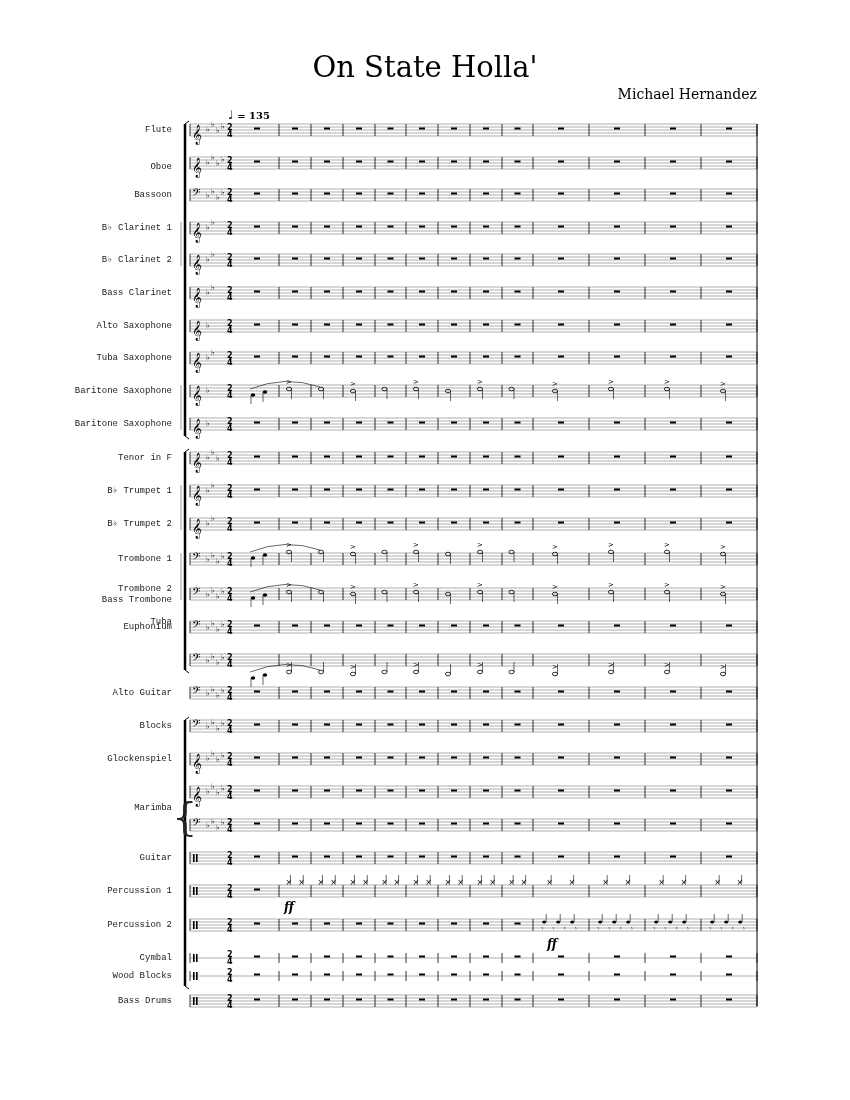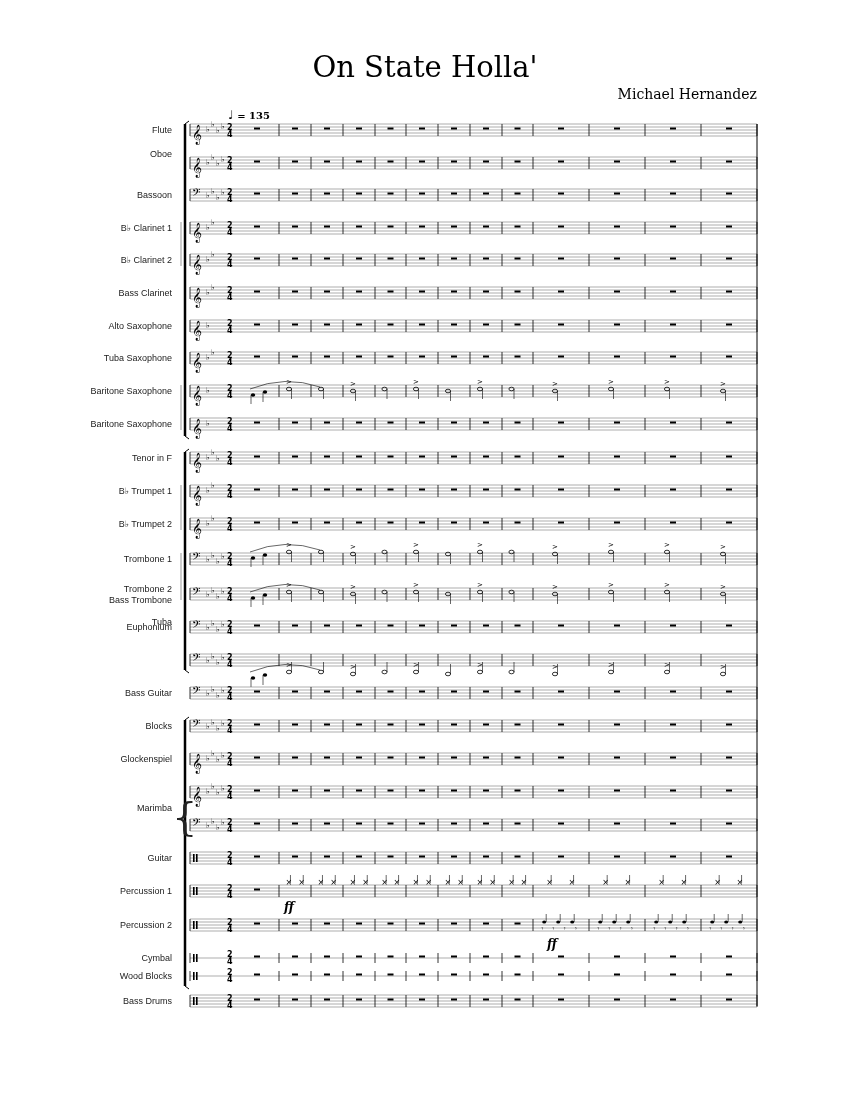--- a/index.html
+++ b/index.html
@@ -1,49 +1,49 @@
 <!DOCTYPE html>
 <html><head>
 <meta charset="utf-8">
 <style>
   html, body { margin:0; padding:0; background:#ffffff; }
   body { width:850px; height:1100px; position:relative; overflow:hidden; font-family:"DejaVu Serif","Liberation Serif",serif; color:#000; }
   .title { position:absolute; left:0; width:850px; top:50px; text-align:center; font-size:29px; font-family:"DejaVu Serif",serif; font-weight:normal; }
   .composer { position:absolute; right:93px; top:86px; font-size:14px; font-family:"DejaVu Serif",serif; }
   .tempo { position:absolute; left:228px; top:108px; font-size:10px; font-weight:bold; font-family:"DejaVu Serif",serif; }
   .tempo .q { font-size:12px; }
-  .label { position:absolute; font-size:9px; text-align:right; width:110px; left:62px; font-family:Liberation Sans, sans-serif; line-height:11px; color:#222; }
+  .label { position:absolute; font-size:9px; text-align:right; width:110px; left:62px; font-family:Liberation Mono, monospace; line-height:11px; color:#222; }
   svg { position:absolute; left:0; top:0; }
 </style>
 </head>
 <body>
 
 <div class="title">On State Holla'</div>
 <div class="composer">Michael Hernandez</div>
 <div class="tempo"><span class="q">♩</span> <span>= 135</span></div>
 
 <div id="labels">
     <div class="label" style="top: 125px;">Flute</div>
-    <div class="label" style="top: 149px; text-align: right;">Oboe</div>
+    <div class="label" style="top: 162px; text-align: right;">Oboe</div>
     <div class="label" style="top: 190px;">Bassoon</div>
     <div class="label" style="top: 223px;">B♭ Clarinet 1</div>
     <div class="label" style="top: 255px;">B♭ Clarinet 2</div>
     <div class="label" style="top: 288px;">Bass Clarinet</div>
     <div class="label" style="top: 321px;">Alto Saxophone</div>
     <div class="label" style="top: 353px;">Tuba Saxophone</div>
     <div class="label" style="top: 386px;">Baritone Saxophone</div>
     <div class="label" style="top: 419px;">Baritone Saxophone</div>
     <div class="label" style="top: 453px;">Tenor in F</div>
     <div class="label" style="top: 486px;">B♭ Trumpet 1</div>
     <div class="label" style="top: 519px;">B♭ Trumpet 2</div>
     <div class="label" style="top: 554px;">Trombone 1</div>
     <div class="label" style="top: 584px;">Trombone 2<br>Bass Trombone</div>
     <div class="label" style="top: 622px;">Euphonium</div>
     <div class="label" style="top: 617px;">Tuba</div>
-    <div class="label" style="top: 688px;">Bass Guitar</div>
+    <div class="label" style="top: 688px;">Alto Guitar</div>
     <div class="label" style="top: 721px;">Blocks</div>
     <div class="label" style="top: 754px;">Glockenspiel</div>
     <div class="label" style="top: 803px;">Marimba</div>
     <div class="label" style="top: 853px;">Guitar</div>
     <div class="label" style="top: 886px;">Percussion 1</div>
     <div class="label" style="top: 920px;">Percussion 2</div>
     <div class="label" style="top: 953px;">Cymbal</div>
     <div class="label" style="top: 971px;">Wood Blocks</div>
     <div class="label" style="top: 996px;">Bass Drums</div>
   </div>

